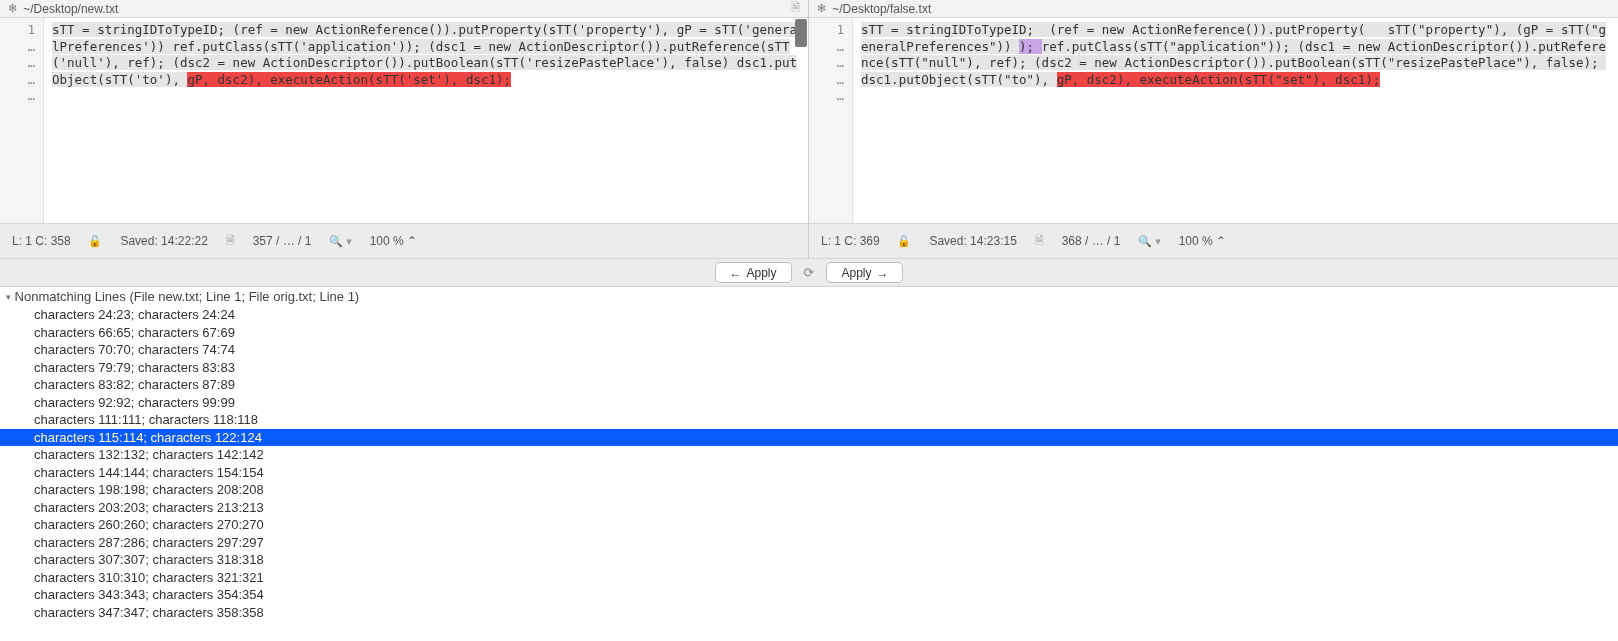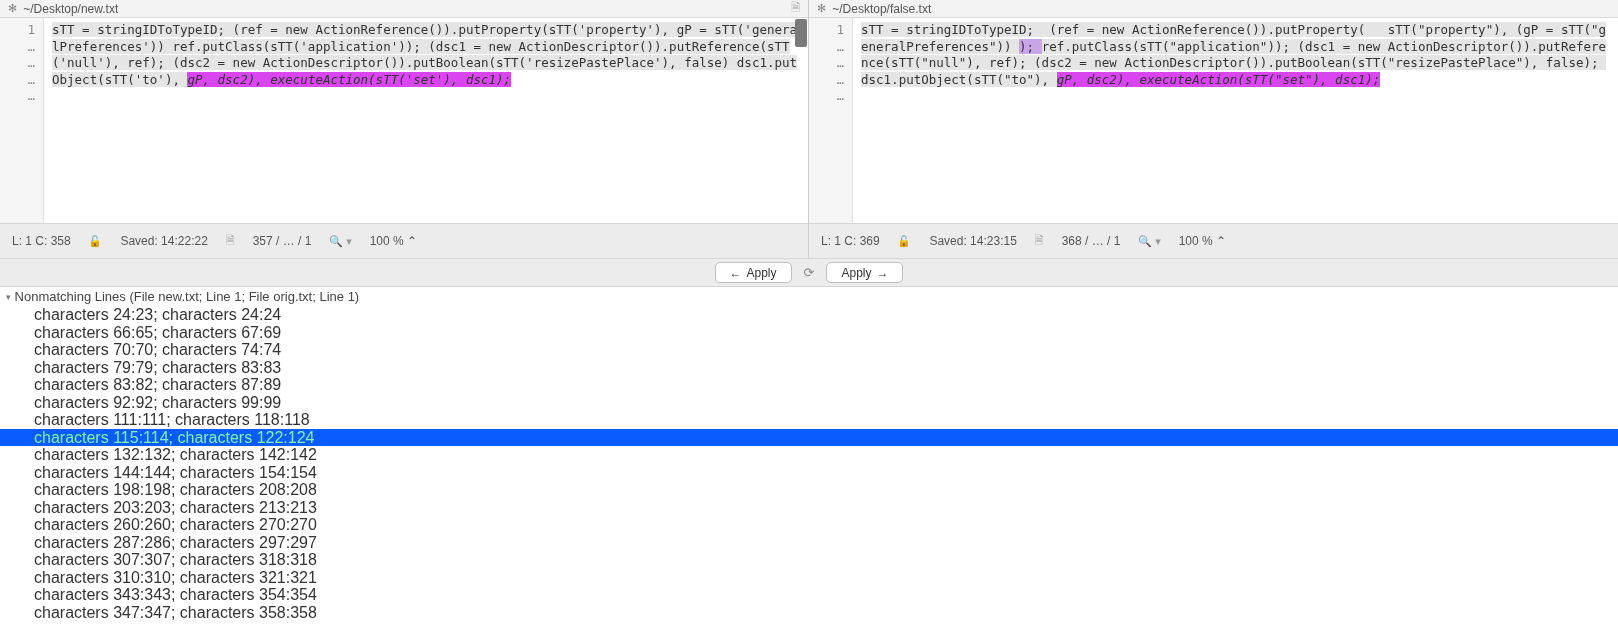--- a/index.html
+++ b/index.html
@@ -12,41 +12,41 @@
   .pane:last-child { border-right:none; }
   .pane-title { display:flex; align-items:center; gap:6px; padding:0 8px; height:18px; background:#f3f3f3; border-bottom:1px solid #d9d9d9; font-size:12px; color:#555; position:relative; }
   .pane-title .doc-icon { position:absolute; right:8px; color:#999; font-size:11px; }
   .gear { color:#888; font-size:11px; }
 
   .editor { flex:1; display:flex; background:#fff; position:relative; }
   .gutter { width:44px; background:#f5f5f5; border-right:1px solid #e0e0e0; text-align:right; padding:4px 8px 0 0; font-family:Menlo,Consolas,monospace; font-size:12px; color:#888; line-height:16.5px; }
   .gutter .ln { height:16.5px; }
   .code { flex:1; padding:4px 8px 0 8px; font-family:Menlo,Consolas,monospace; font-size:12.5px; line-height:16.5px; white-space:pre-wrap; word-break:break-all; position:relative; }
   .hl-block { background:#e5e5e5; }
-  .hl-final  { background:#d946ef;font-style:italic; }
+  .hl-final  { background:#ef4444; }
   .sel { background:#c9a4e6; }
 
   .scroll-stub { position:absolute; right:0; top:0; width:14px; height:100%; }
   .scroll-thumb { position:absolute; right:1px; top:1px; width:12px; height:28px; background:#7a7a7a; border-radius:2px; }
 
   
   .status { height:22px; background:#ececec; border-top:1px solid #d6d6d6; border-bottom:1px solid #d6d6d6; display:flex; align-items:center; gap:18px; padding:17px 12px; font-size:12px; color:#555; }
   .status .ico { color:#999; font-size:11px; }
 
   
   .toolbar { height:28px; background:#ececec; border-bottom:1px solid #d6d6d6; display:flex; justify-content:center; align-items:center; gap:12px; }
   .btn { background:#fff; border:1px solid #bfbfbf; border-radius:5px; height:21px; padding:0 14px; font-size:12px; color:#333; display:flex; align-items:center; gap:5px; }
   .refresh { color:#888; font-size:13px; }
 
   
   .results { flex:1; overflow:auto; font-size:13px; }
   .res-head { display:flex; align-items:center; gap:4px; padding:2px 6px; color:#444; }
   .caret { font-size:9px; color:#777; }
-  .res-item { padding:1px 0 1px 34px; color:#333; font-size:16px; line-height:15.5px; }
-  .res-item.sel-row { background:#0a5cff; color:#86efac; }
+  .res-item { padding:1px 0 1px 34px; color:#333; font-size:13px; line-height:15.5px; }
+  .res-item.sel-row { background:#0a5cff; color:#fef9c3; }
 </style>
 </head>
 <body>
 
 <div class="app">
 
   <div class="panes">
 
     <div class="pane">
       <div class="pane-title">

